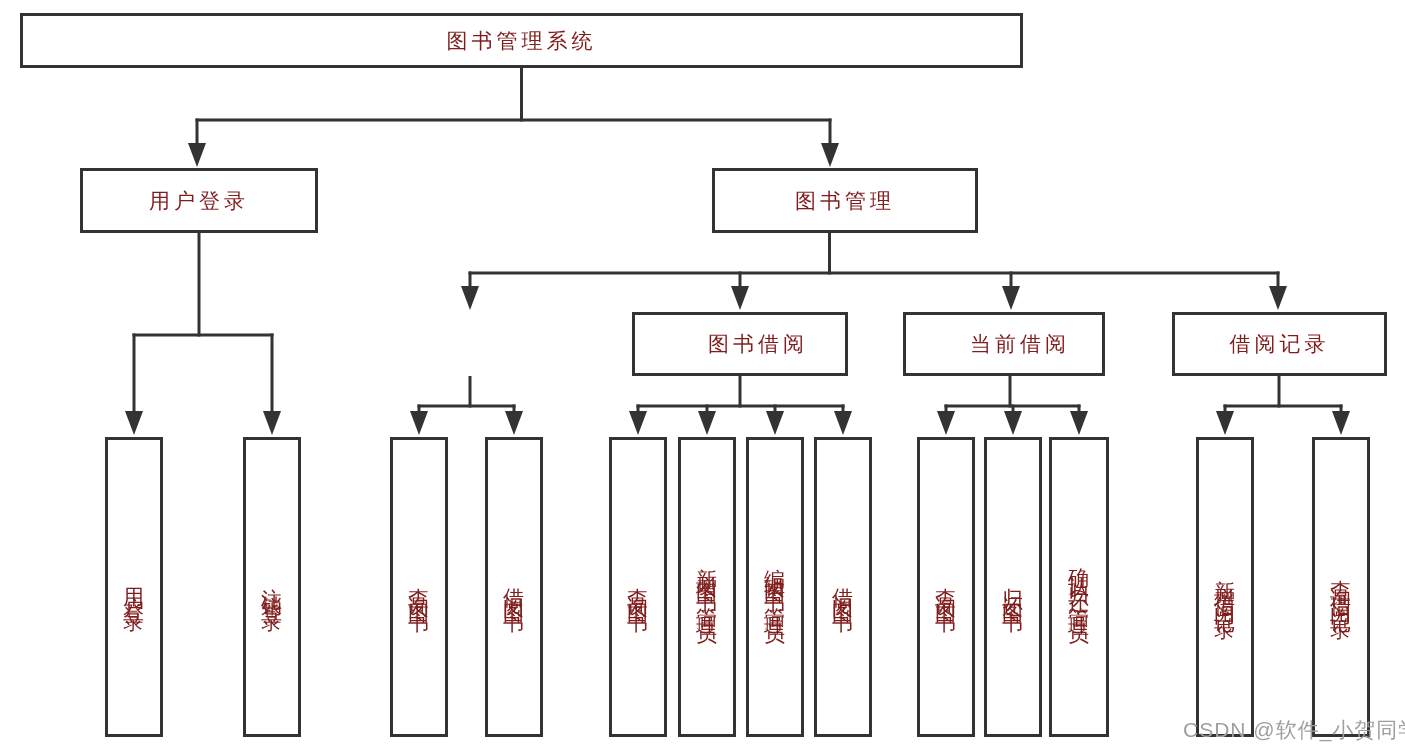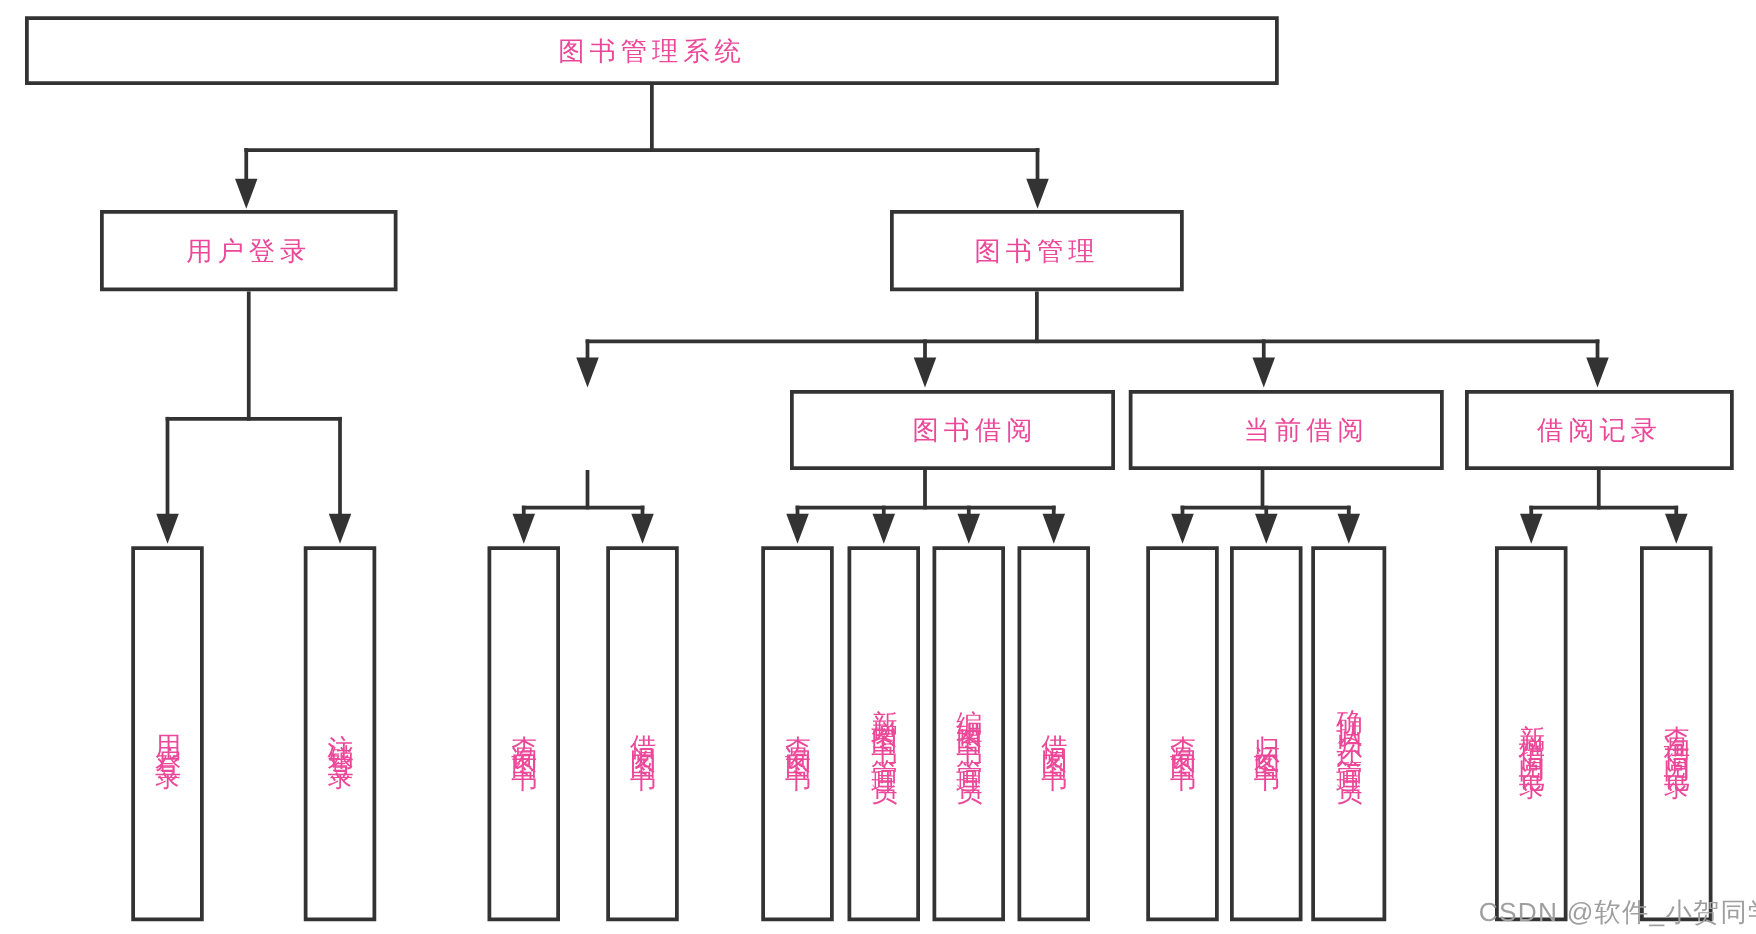--- a/index.html
+++ b/index.html
@@ -18,39 +18,39 @@
     z-index: 0;
   }
   .box {
     position: absolute;
     box-sizing: border-box;
     border: 3px solid #333333;
     background: #ffffff;
     display: flex;
     align-items: center;
     justify-content: center;
-    color: #ec4899;
+    color: #7f1d1d;
     font-size: 21px;
     letter-spacing: 4px;
     z-index: 1;
     white-space: nowrap;
   }
   .leaf {
     writing-mode: vertical-rl;
     letter-spacing: 8px;
     line-height: 1;
     white-space: normal;
   }
   
   .n-root     { left: 20px;   top: 13px;  width: 1003px; height: 55px; }
   .n-user     { left: 80px;   top: 168px; width: 238px;  height: 65px; }
-  .n-book     { left: 712px;  top: 168px; width: 235px;  height: 65px; }
+  .n-book     { left: 712px;  top: 168px; width: 266px;  height: 65px; }
   .n-rec      { left: 362px;  top: 312px; width: 216px;  height: 64px; }
-  .n-borrow   { left: 632px;  top: 312px; width: 260px;  height: 64px; padding-left: 36px; }
-  .n-current  { left: 903px;  top: 312px; width: 252px;  height: 64px; padding-left: 32px; }
+  .n-borrow   { left: 632px;  top: 312px; width: 216px;  height: 64px; padding-left: 36px; }
+  .n-current  { left: 903px;  top: 312px; width: 202px;  height: 64px; padding-left: 32px; }
   .n-records  { left: 1172px; top: 312px; width: 215px;  height: 64px; }
   .leaf       { top: 437px; width: 58px; height: 300px; }
   .l-a1 { left: 105px; }
   .l-a2 { left: 243px; }
   .l-b1 { left: 390px; }
   .l-b2 { left: 485px; }
   .l-c1 { left: 609px; }
   .l-c2 { left: 678px; }
   .l-c3 { left: 746px; }
   .l-c4 { left: 814px; }

